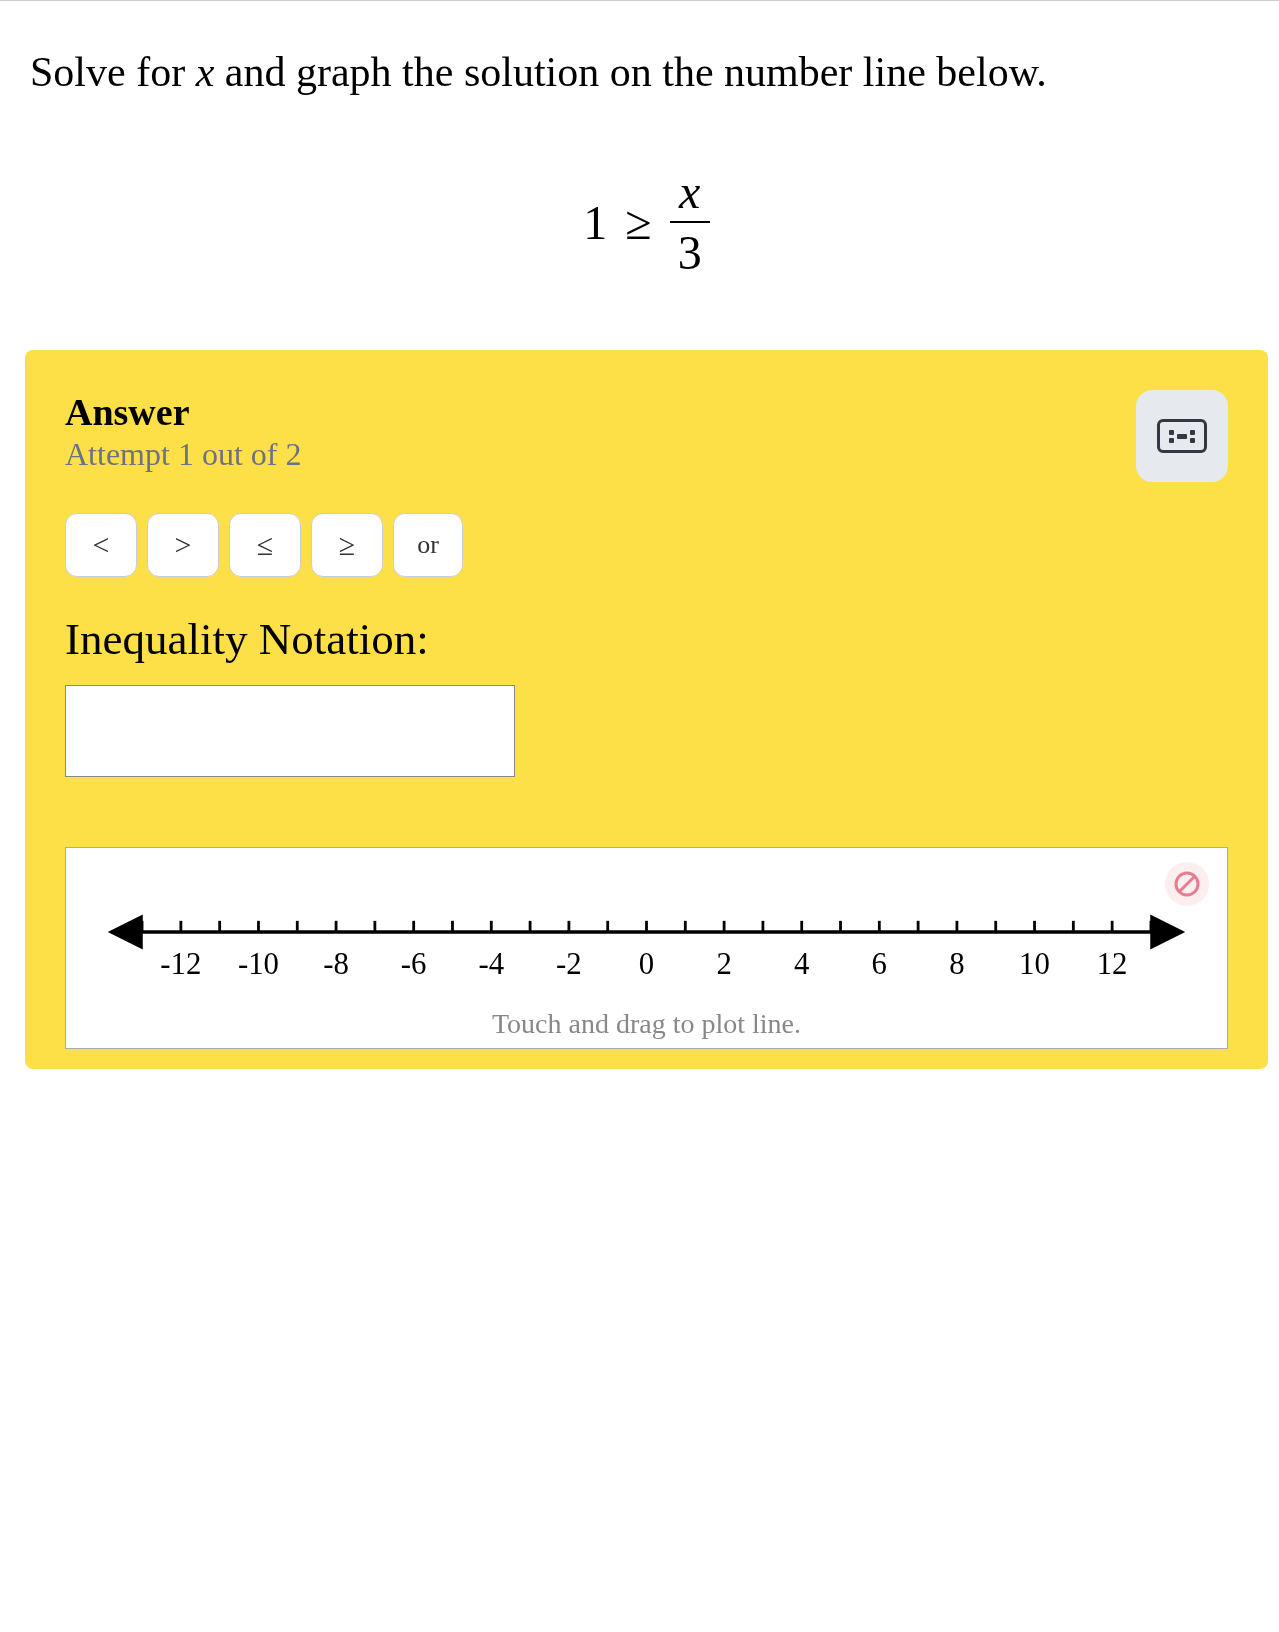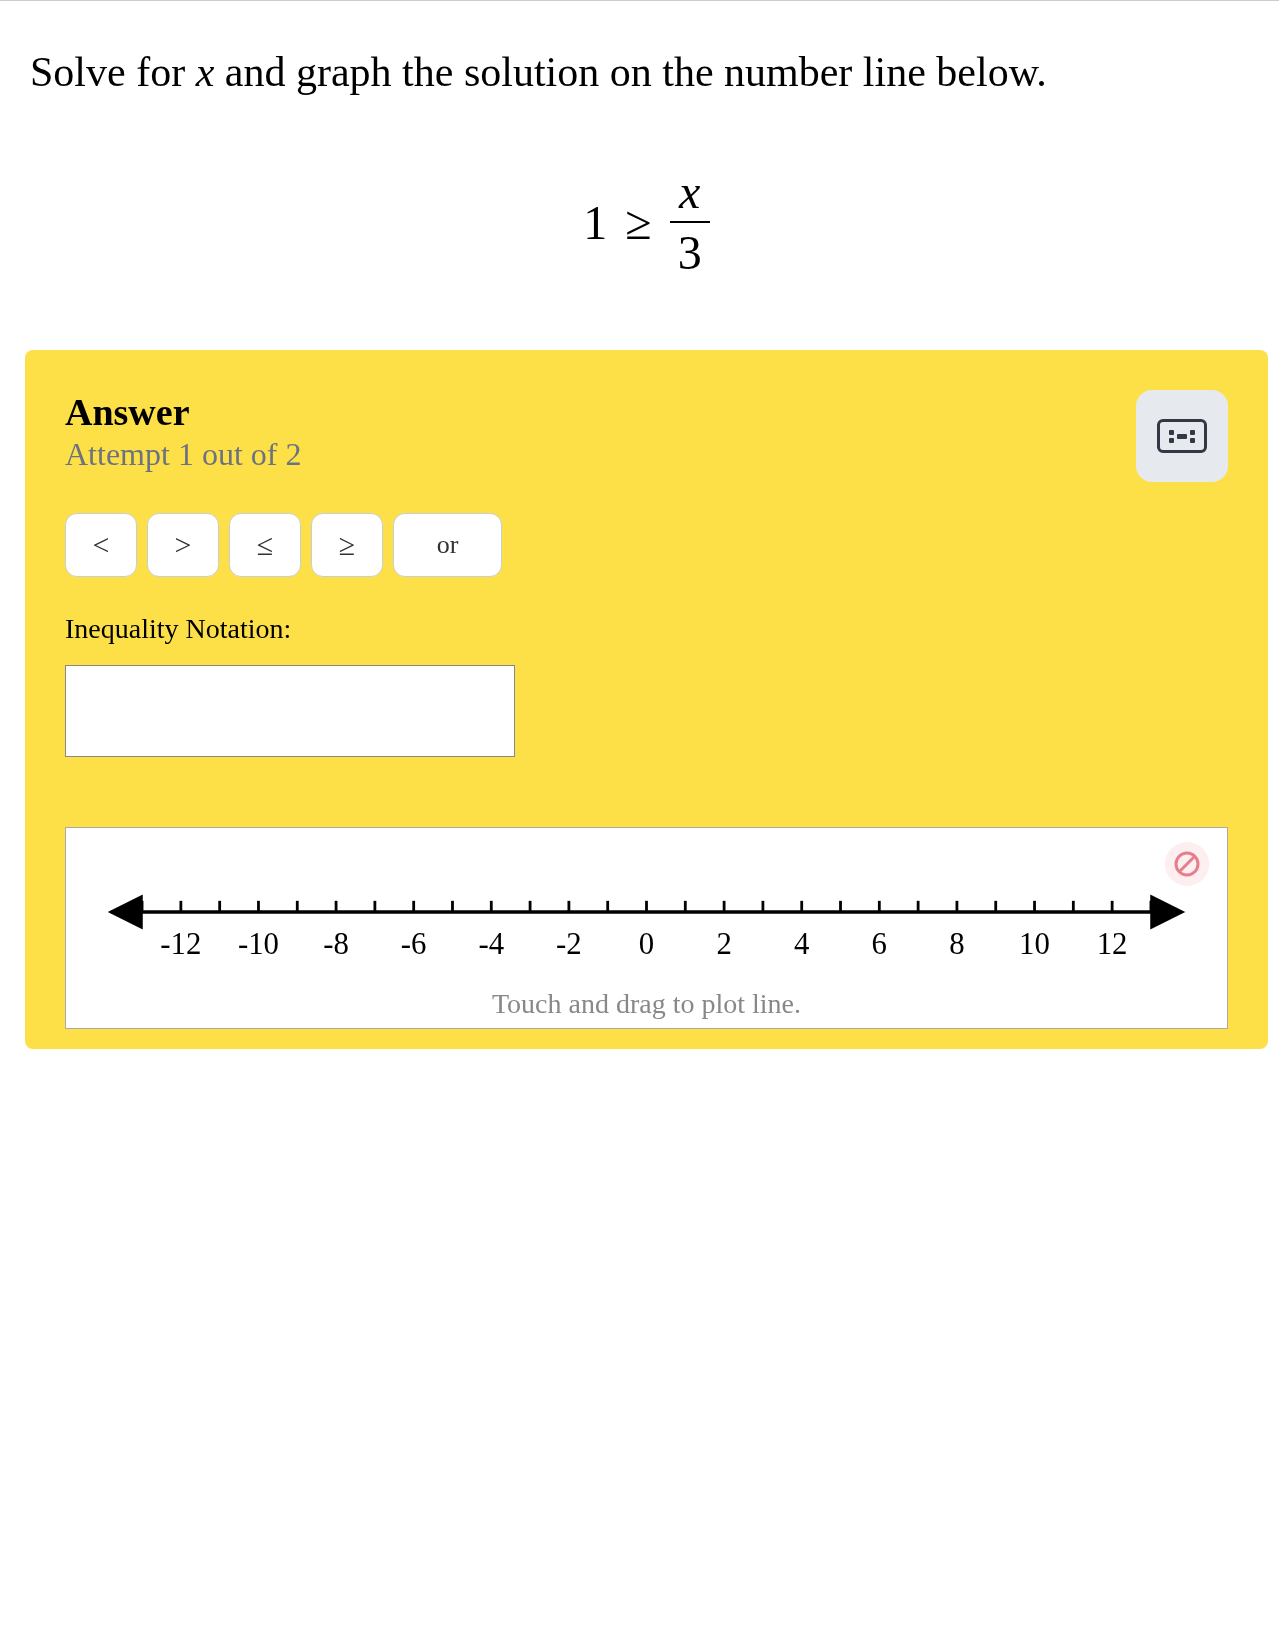--- a/index.html
+++ b/index.html
@@ -97,23 +97,23 @@
     border: 1.5px solid #c9cdd4;
     border-radius: 12px;
     display: flex;
     align-items: center;
     justify-content: center;
     font-size: 30px;
     font-family: 'Times New Roman', serif;
     color: #333;
     cursor: pointer;
   }
-  .sym-btn.or-btn { width: 109px; font-size: 26px; font-family: Georgia, serif; }
+  .sym-btn.or-btn { width: 70px; font-size: 26px; font-family: Georgia, serif; }
   .section-label {
-    font-size: 28px;
+    font-size: 45px;
     margin-bottom: 20px;
     margin-top: 8px;
   }
   .notation-input {
     width: 450px;
     height: 92px;
     border: 1.5px solid #888;
     background: #fff;
     font-size: 28px;
     padding: 0 16px;

